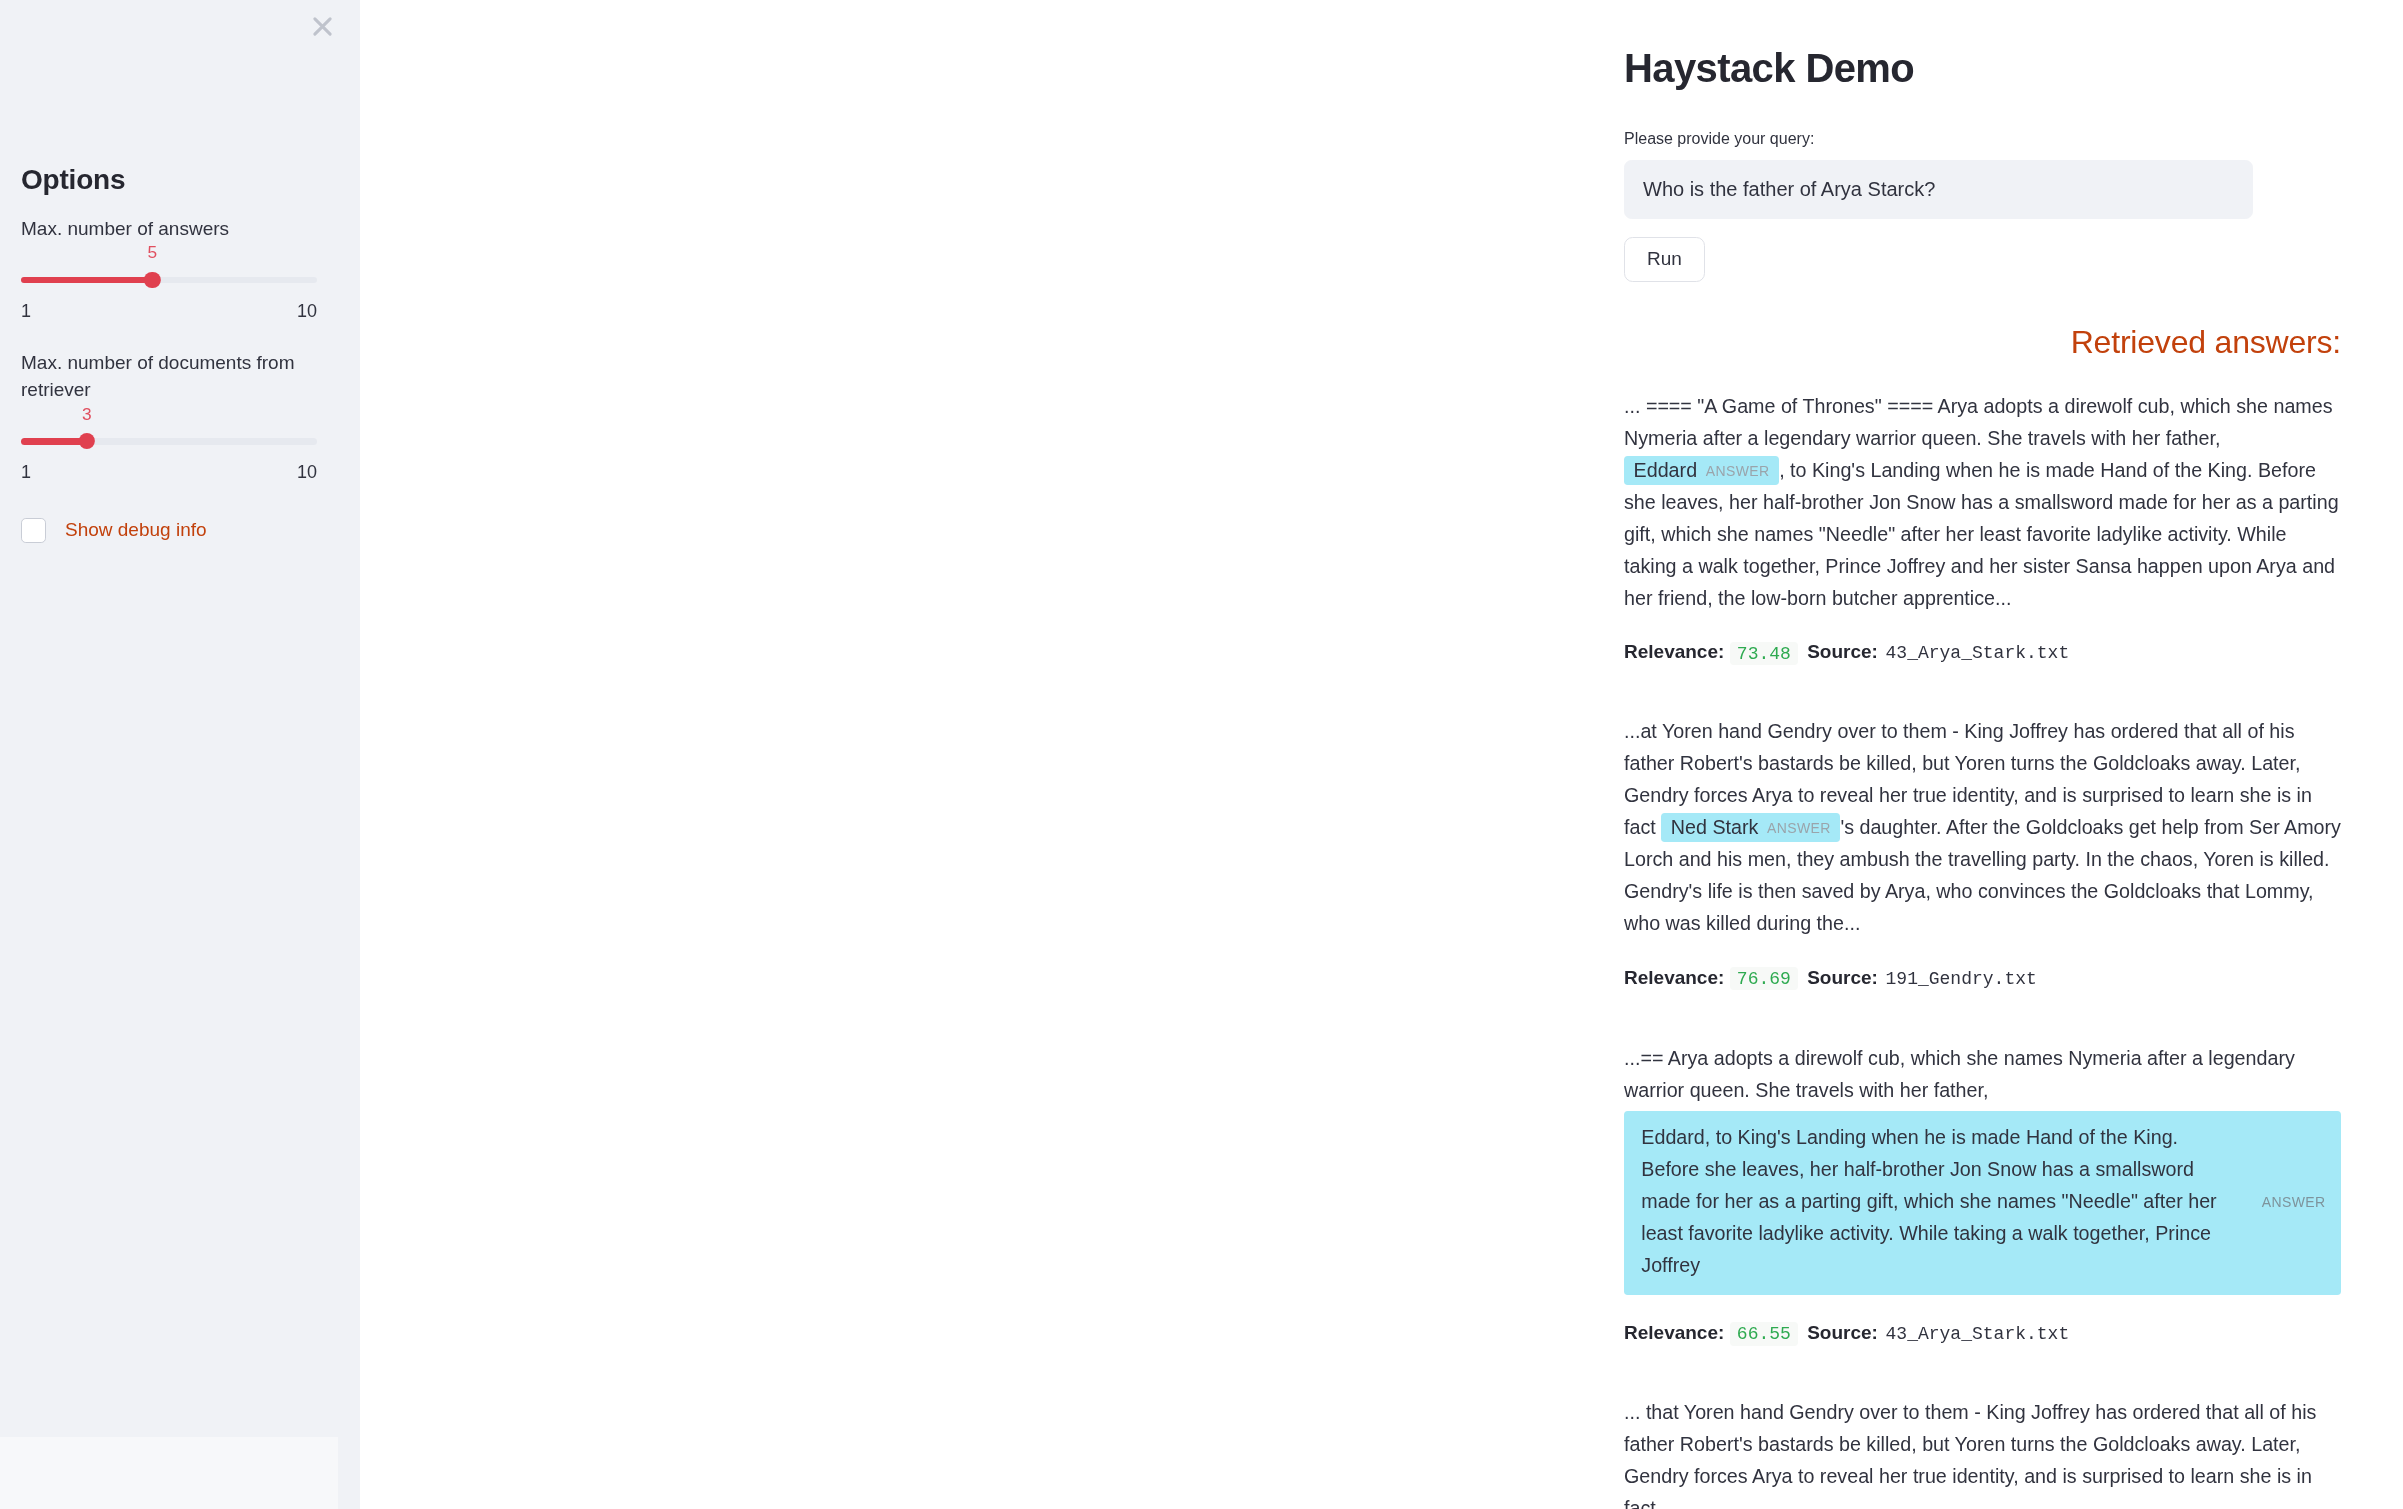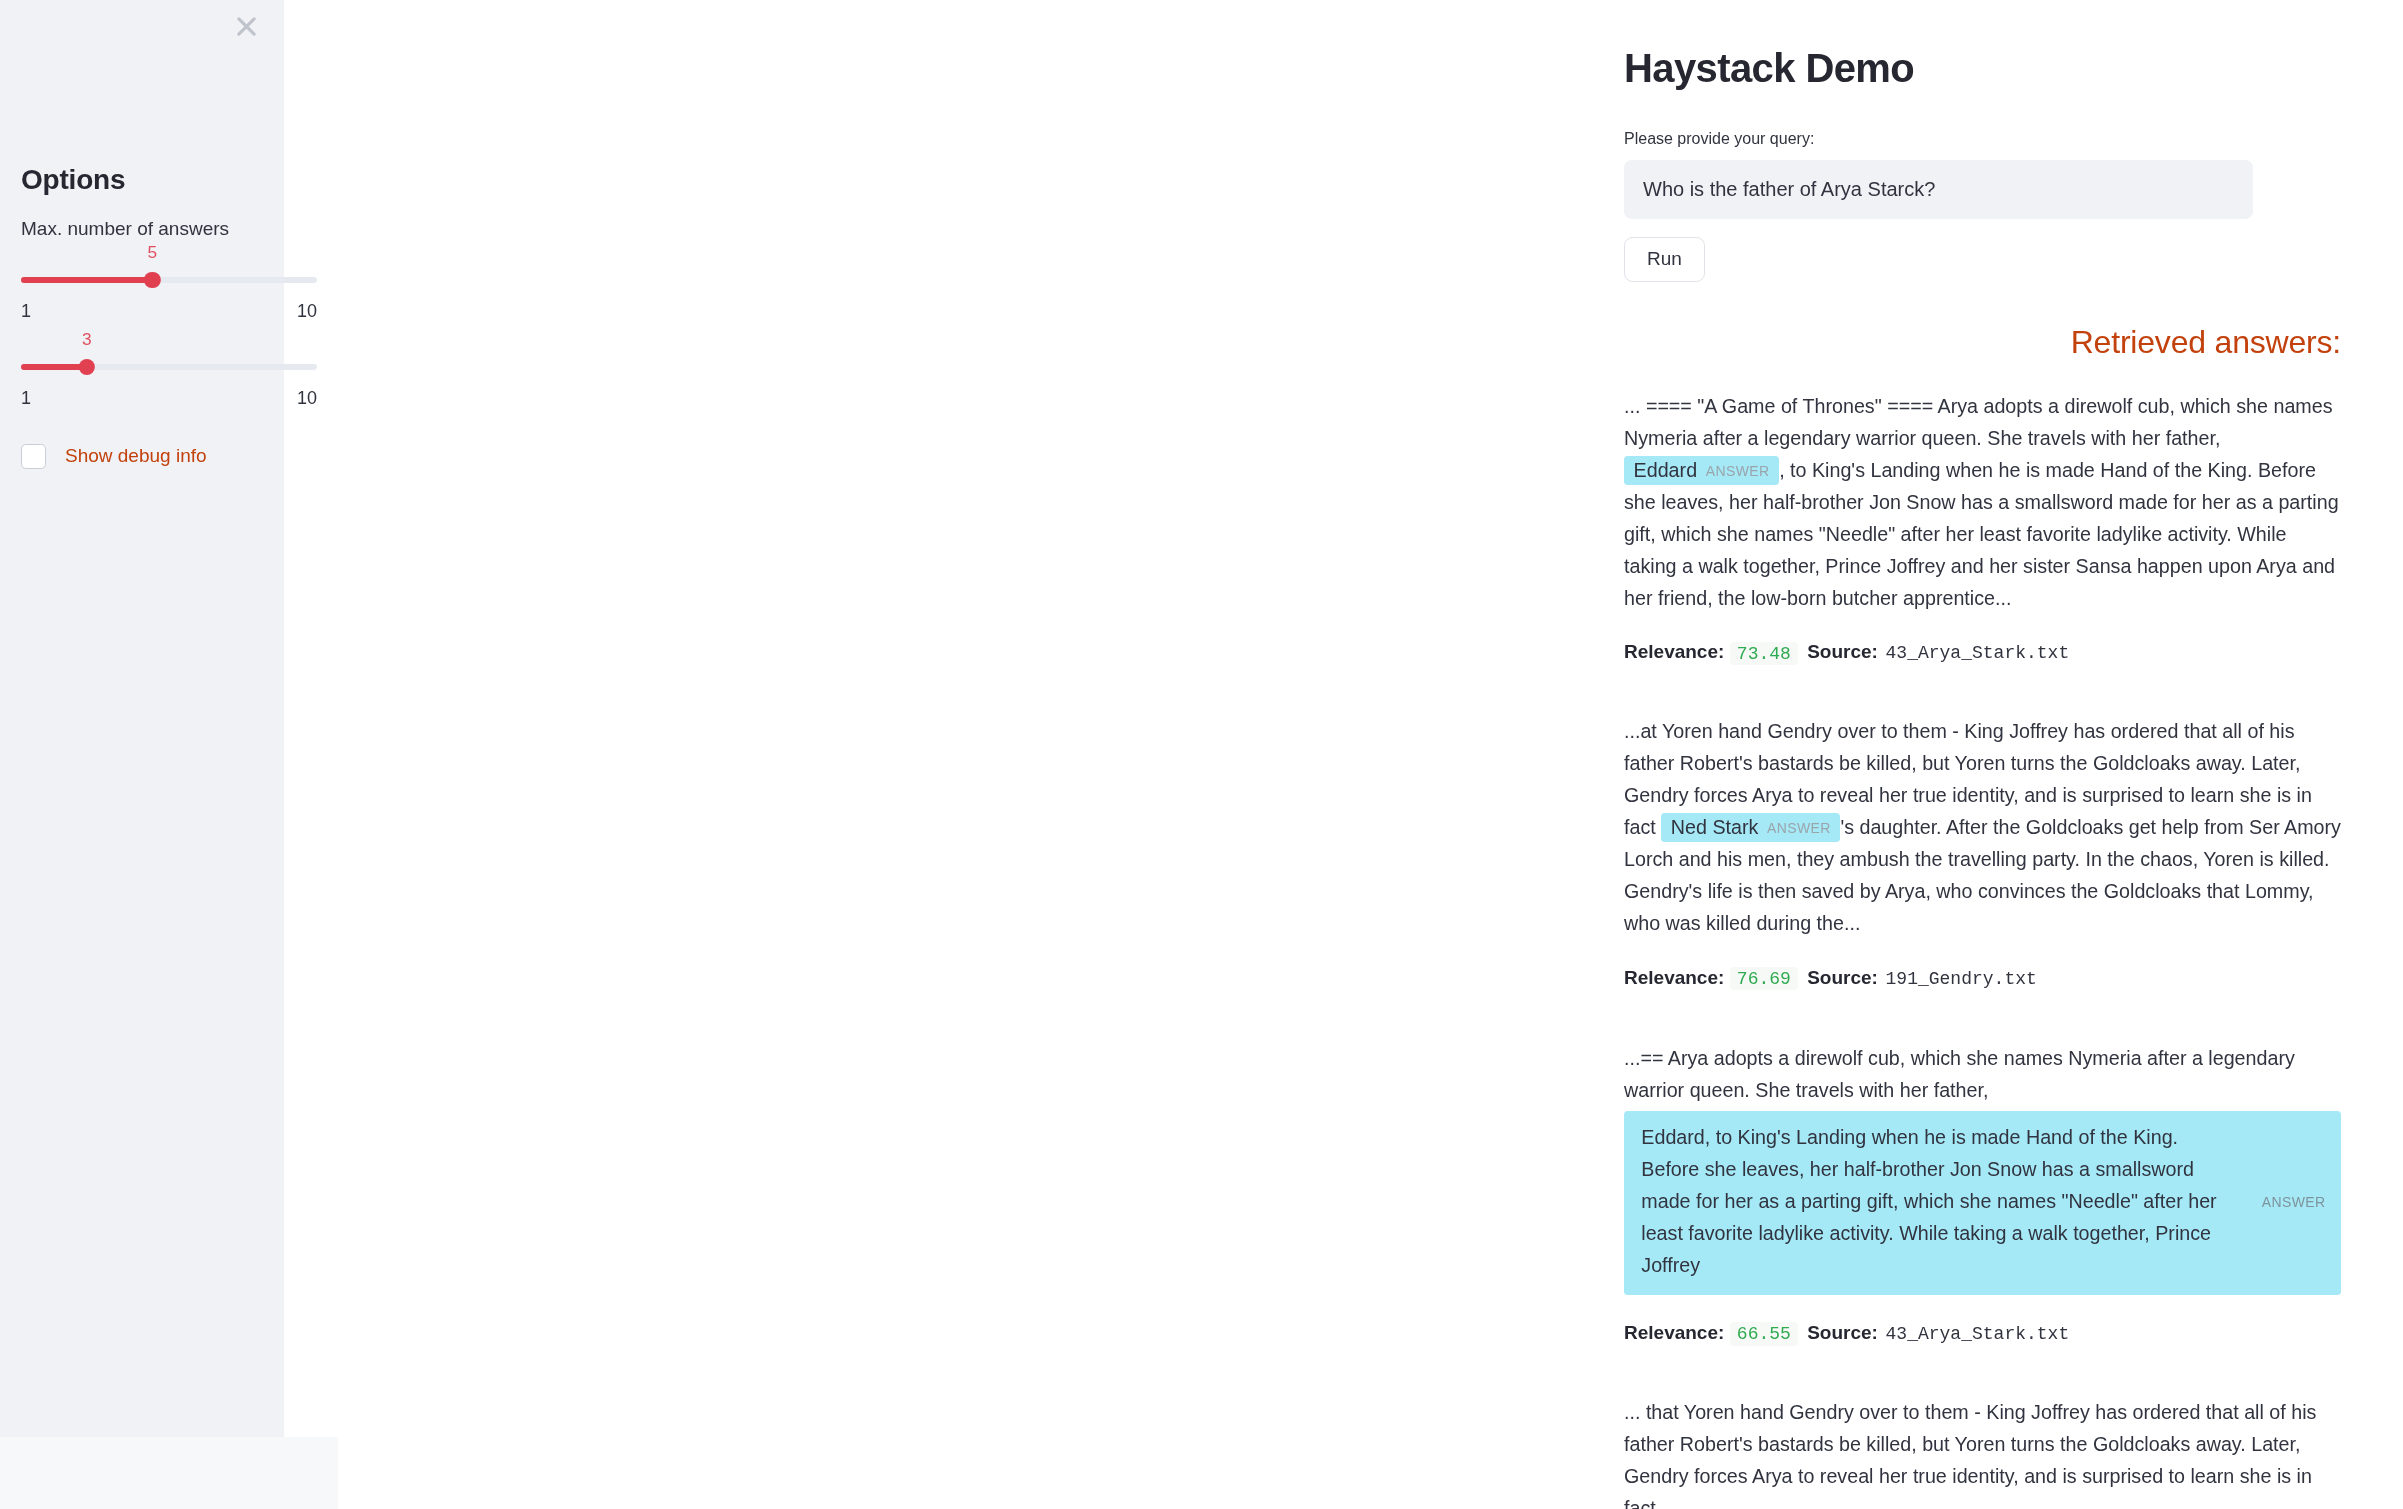--- a/index.html
+++ b/index.html
@@ -17,21 +17,21 @@
     width: 2404px;
     height: 1509px;
     overflow: hidden;
     background: #ffffff;
   }
 
   
   .sidebar {
     position: absolute;
     left: 0; top: 0;
-    width: 284px;
+    width: 360px;
     height: 1509px;
     background: #f0f2f6;
     padding: 0;
   }
   .sidebar-bottom-band {
     position: absolute;
     left: 0;
     bottom: 0;
     width: 338px;
     height: 72px;
@@ -303,20 +303,21 @@
             <div class="slider-thumb" style="left:44.4%"></div>
           </div>
         </div>
         <div class="slider-ends">
           <span>1</span>
           <span>10</span>
         </div>
       </div>
 
       <div class="slider-group" style="margin-top:27px">
+        <div class="slider-label">Max. number of documents from retriever</div>
         <div class="slider-row">
           <div class="slider-value" style="left:22.2%">3</div>
           <div class="slider-track">
             <div class="slider-fill" style="width:22.2%"></div>
             <div class="slider-thumb" style="left:22.2%"></div>
           </div>
         </div>
         <div class="slider-ends">
           <span>1</span>
           <span>10</span>

